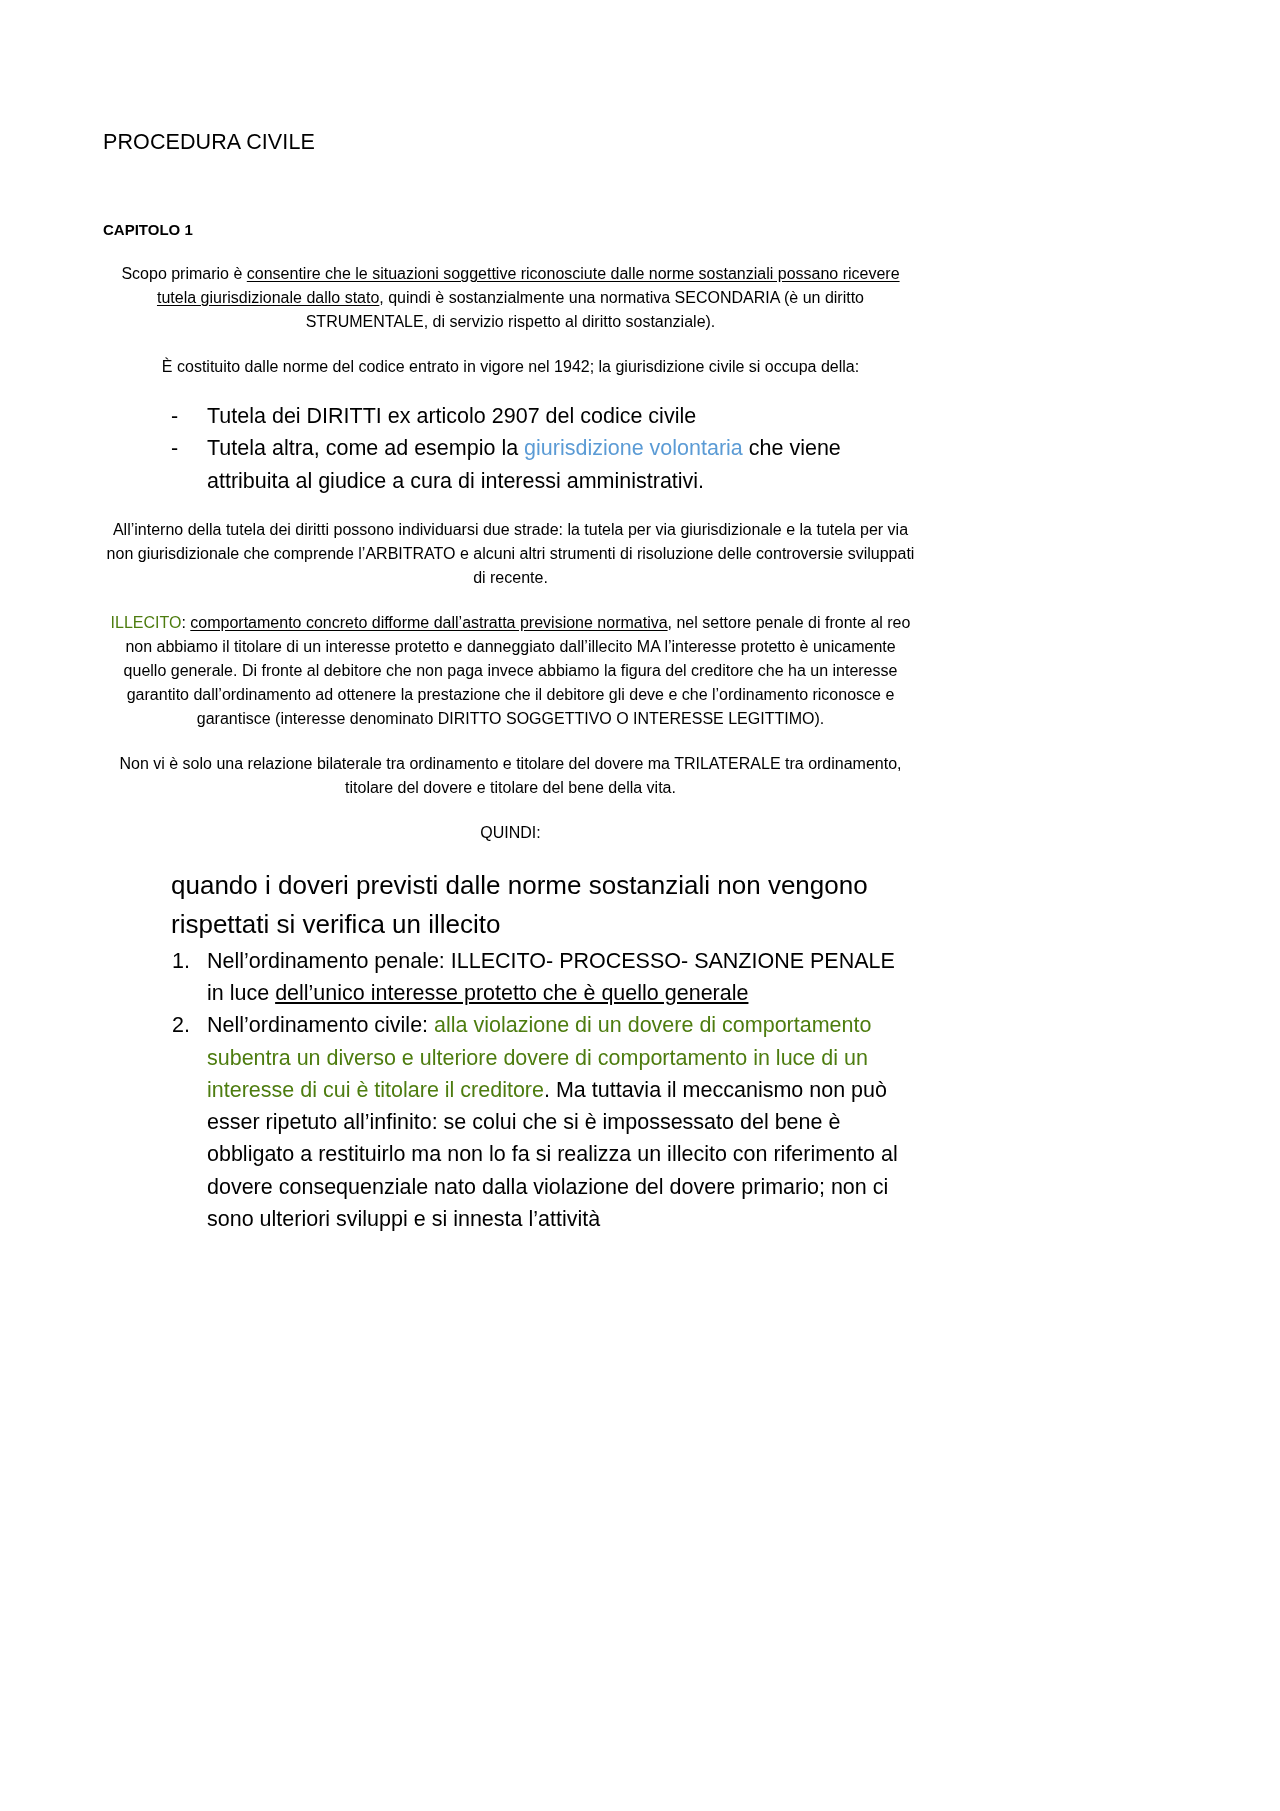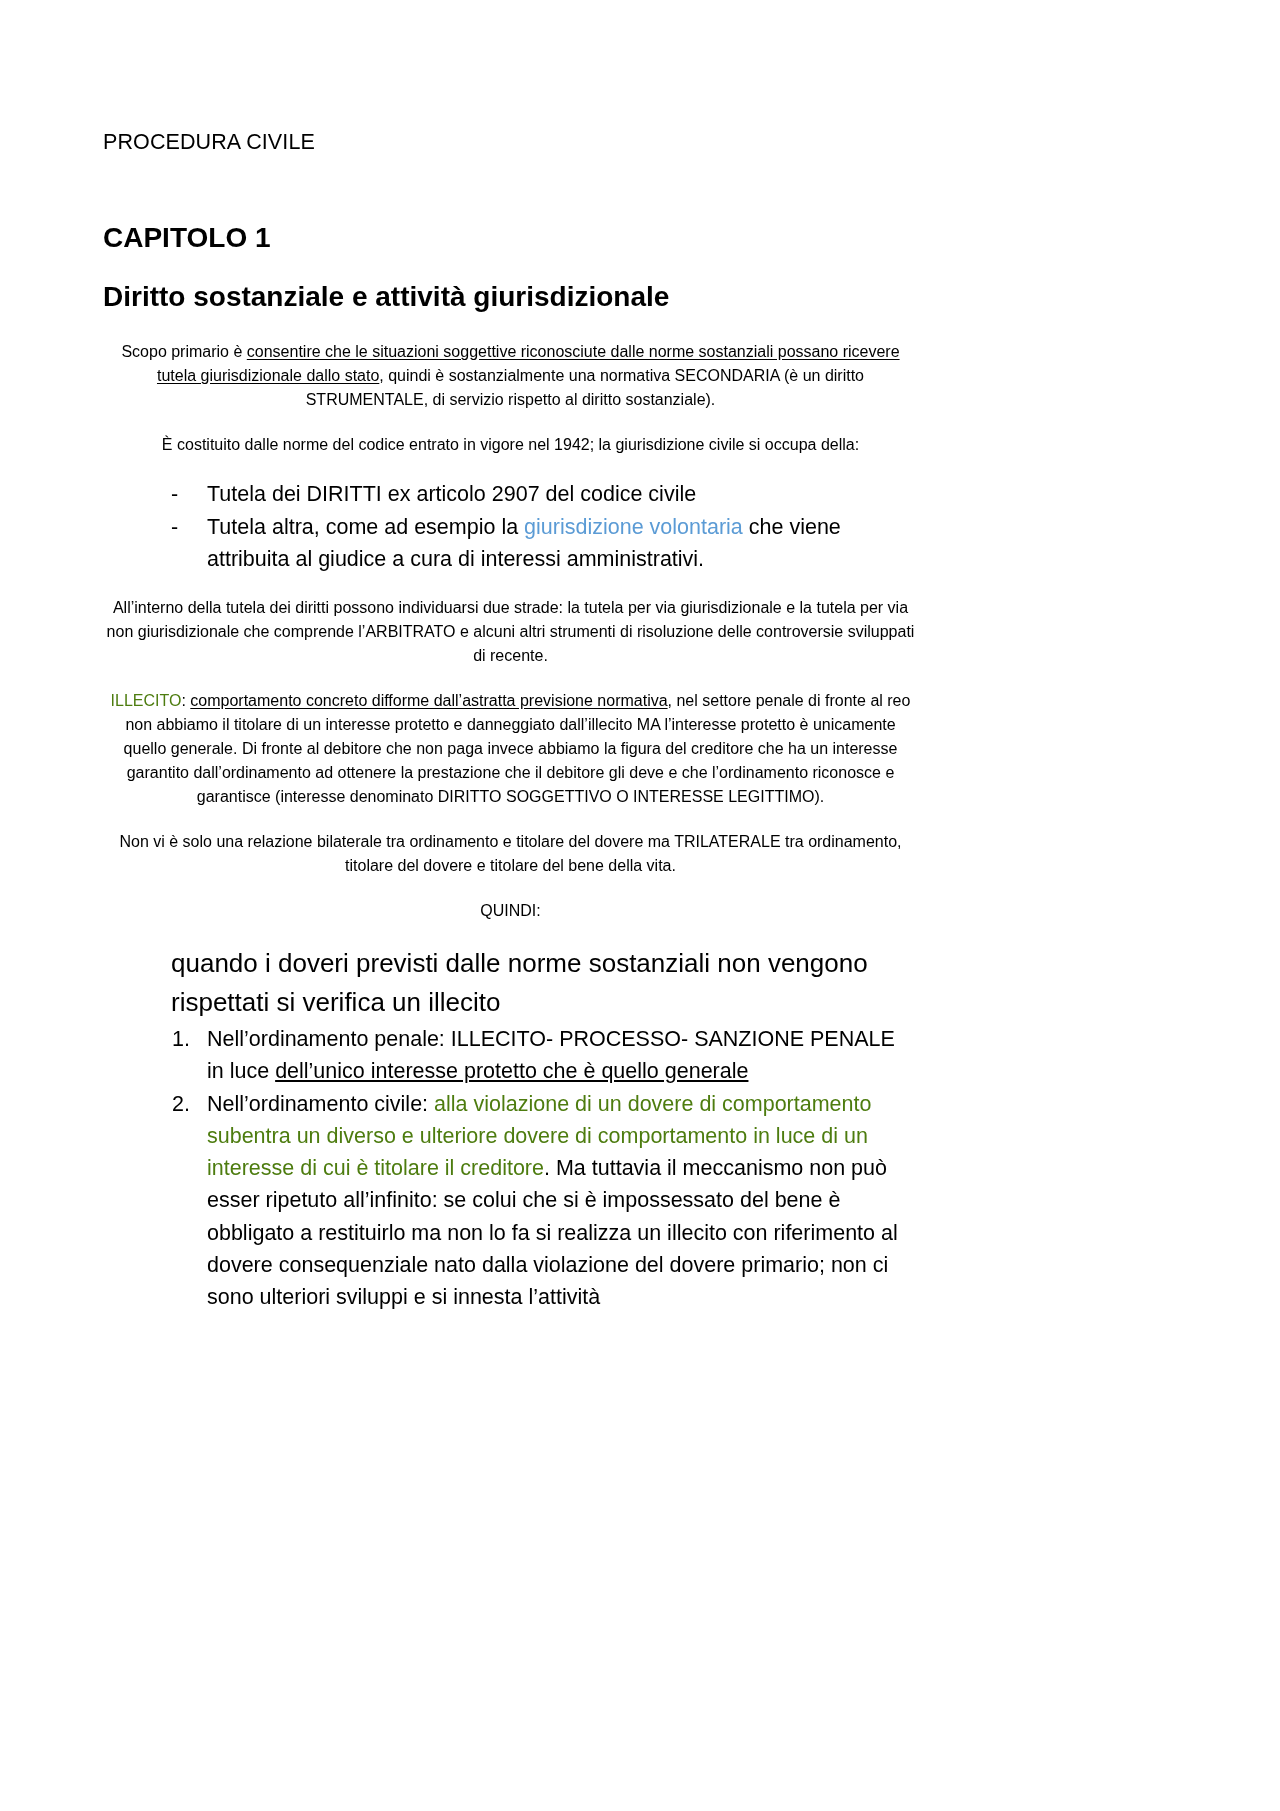--- a/index.html
+++ b/index.html
@@ -18,21 +18,21 @@
     background: #ffffff;
     padding: 128px 118px 60px 103px;
   }
   .doc-title {
     font-size: 21.5px;
     line-height: 1.32;
     margin: 0 0 64px 0;
     letter-spacing: 0.1px;
   }
   .heading-bold {
-    font-size: 28px;
+    font-size: 15px;
     font-weight: bold;
     line-height: 1.32;
     margin: 0 0 22px 0;
   }
   .heading-bold.tight { margin-bottom: 24px; }
   p.para {
     font-size: 16px;
     line-height: 1.5;
     margin: 0 0 21px 0;
     text-align: center;
@@ -92,21 +92,20 @@
 </style>
 </head>
 <body>
 
 <div class="page">
 
   <div class="doc-title">PROCEDURA CIVILE</div>
 
   <div class="heading-bold">CAPITOLO 1</div>
 
-  <div class="heading-bold tight">Diritto sostanziale e attività giurisdizionale</div>
 
   <p class="para"><span>Scopo primario è </span><span class="u">consentire che le situazioni soggettive riconosciute dalle norme sostanziali possano ricevere tutela giurisdizionale dallo stato</span><span>, quindi è sostanzialmente una normativa SECONDARIA (è un diritto STRUMENTALE, di servizio rispetto al diritto sostanziale).</span></p>
 
   <p class="para">È costituito dalle norme del codice entrato in vigore nel 1942; la giurisdizione civile si occupa della:</p>
 
   <ul class="dash-list">
     <li><span>Tutela dei DIRITTI ex articolo 2907 del codice civile</span><span class="blue"></span><span></span></li>
     <li><span>Tutela altra, come ad esempio la </span><span class="blue">giurisdizione volontaria</span><span> che viene attribuita al giudice a cura di interessi amministrativi.</span></li>
   </ul>
 

